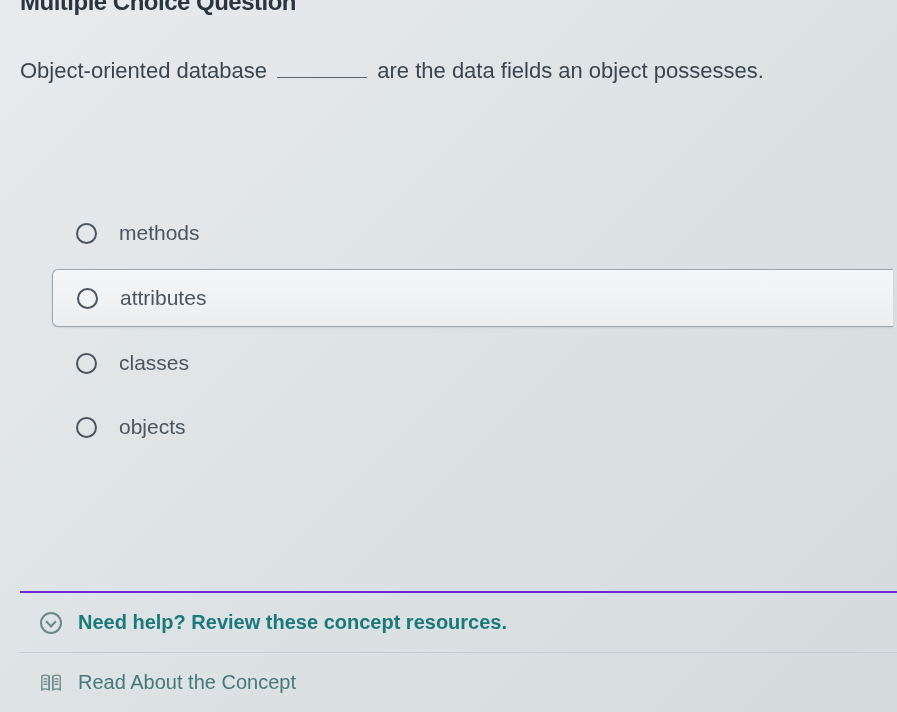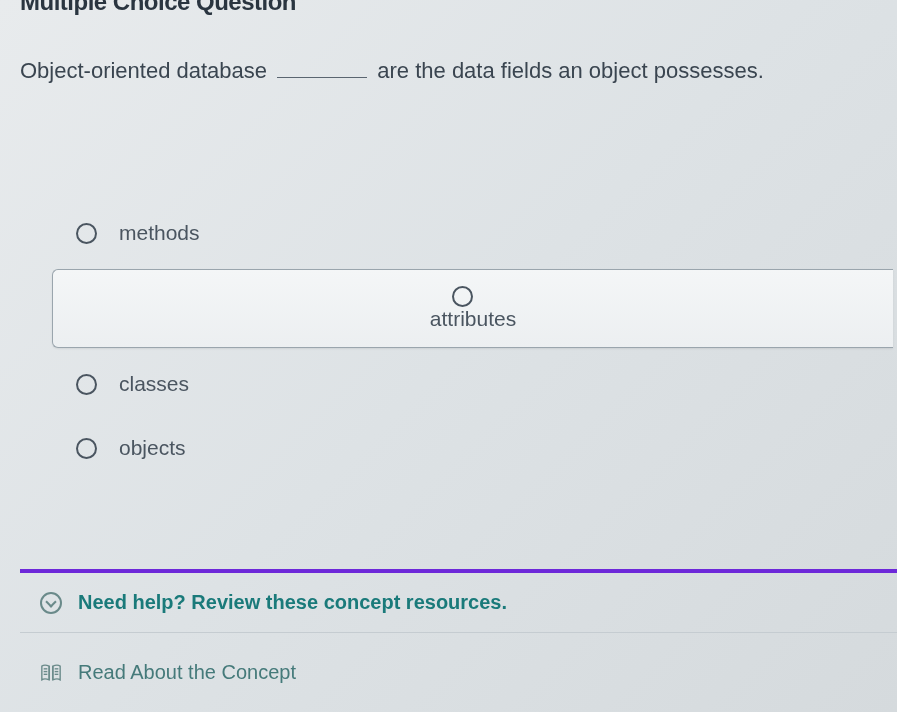--- a/index.html
+++ b/index.html
@@ -63,21 +63,20 @@
     }
     
     .option.selected {
       background: linear-gradient(to bottom, #f4f6f7, #eceff1);
       border: 1.5px solid #9aa5ad;
       border-radius: 6px;
       border-right: none;
       border-top-right-radius: 0;
       border-bottom-right-radius: 0;
       box-shadow: 0 1px 2px rgba(0,0,0,0.08);
-      flex-direction: column;
     }
     
     .radio-circle {
       width: 21px;
       height: 21px;
       border: 2.5px solid #4a5560;
       border-radius: 50%;
       margin-right: 22px;
       flex-shrink: 0;
     }
@@ -86,21 +85,21 @@
       position: absolute;
       bottom: 0;
       left: 20px;
       right: 0;
     }
     
     .help-header {
       display: flex;
       align-items: flex-end;
       padding: 18px 20px;
-      border-top: 4px solid #6d28d9;
+      border-top: 2px solid #6d28d9;
       font-size: 20px;
       font-weight: 700;
       color: #1a7a7a;
     }
     
     .chevron-circle {
       width: 22px;
       height: 22px;
       border: 2px solid #6a8a8a;
       border-radius: 50%;
@@ -116,21 +115,21 @@
       height: 8px;
       border-right: 2px solid #6a8a8a;
       border-bottom: 2px solid #6a8a8a;
       transform: rotate(45deg);
       margin-top: -3px;
     }
     
     .resource-link {
       display: flex;
       align-items: center;
-      padding: 28px 20px;
+      padding: 18px 20px;
       border-top: 1px solid #c5ccd1;
       font-size: 20px;
       color: #457a7a;
       cursor: pointer;
     }
     
     .book-icon {
       width: 22px;
       height: 19px;
       margin-right: 16px;

